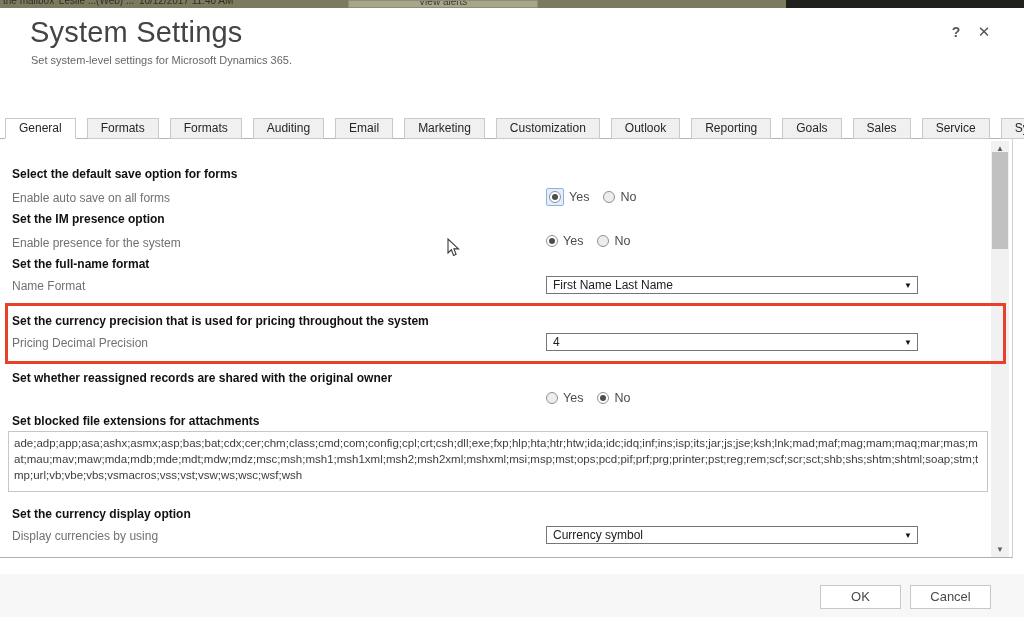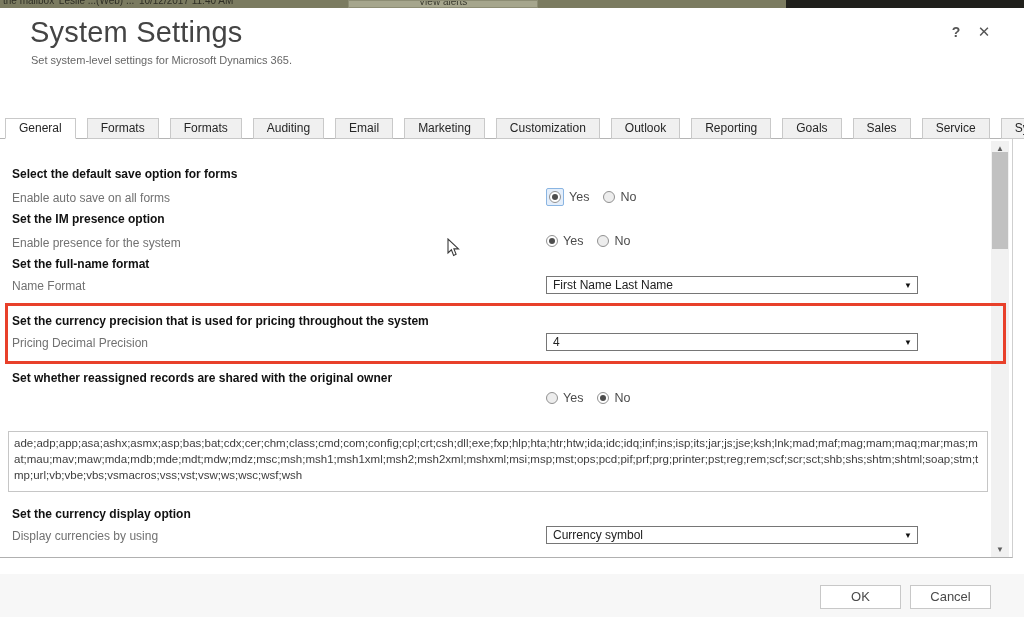--- a/index.html
+++ b/index.html
@@ -245,20 +245,21 @@
     <span class="radio-option">
       <span class="radio unsel"></span>
       <span class="radio-label">Yes</span>
     </span>
     <span class="radio-option">
       <span class="radio sel"></span>
       <span class="radio-label">No</span>
     </span>
   </div>
 
+  <div class="sec-title" style="top:275px">Set blocked file extensions for attachments</div>
 
   <textarea class="ext-textarea" spellcheck="false" style="">ade;adp;app;asa;ashx;asmx;asp;bas;bat;cdx;cer;chm;class;cmd;com;config;cpl;crt;csh;dll;exe;fxp;hlp;hta;htr;htw;ida;idc;idq;inf;ins;isp;its;jar;js;jse;ksh;lnk;mad;maf;mag;mam;maq;mar;mas;mat;mau;mav;maw;mda;mdb;mde;mdt;mdw;mdz;msc;msh;msh1;msh1xml;msh2;msh2xml;mshxml;msi;msp;mst;ops;pcd;pif;prf;prg;printer;pst;reg;rem;scf;scr;sct;shb;shs;shtm;shtml;soap;stm;tmp;url;vb;vbe;vbs;vsmacros;vss;vst;vsw;ws;wsc;wsf;wsh</textarea>
 
   <div class="sec-title" style="top:368px">Set the currency display option</div>
 
   <div class="row-label" style="top:390px">Display currencies by using</div>
   <div class="select" style="top:387px">
     <span class="select-value">Currency symbol</span>
     <span class="select-arrow">▼</span>
   </div>

